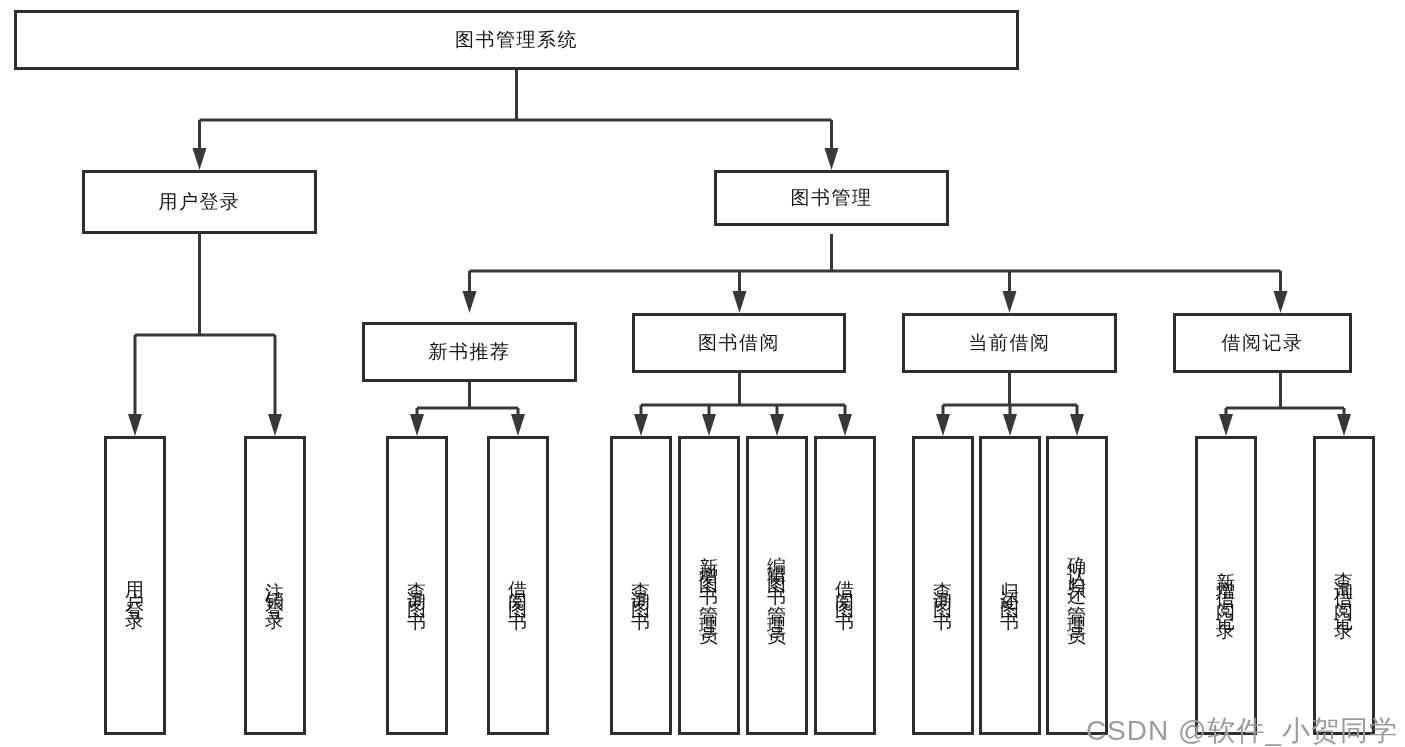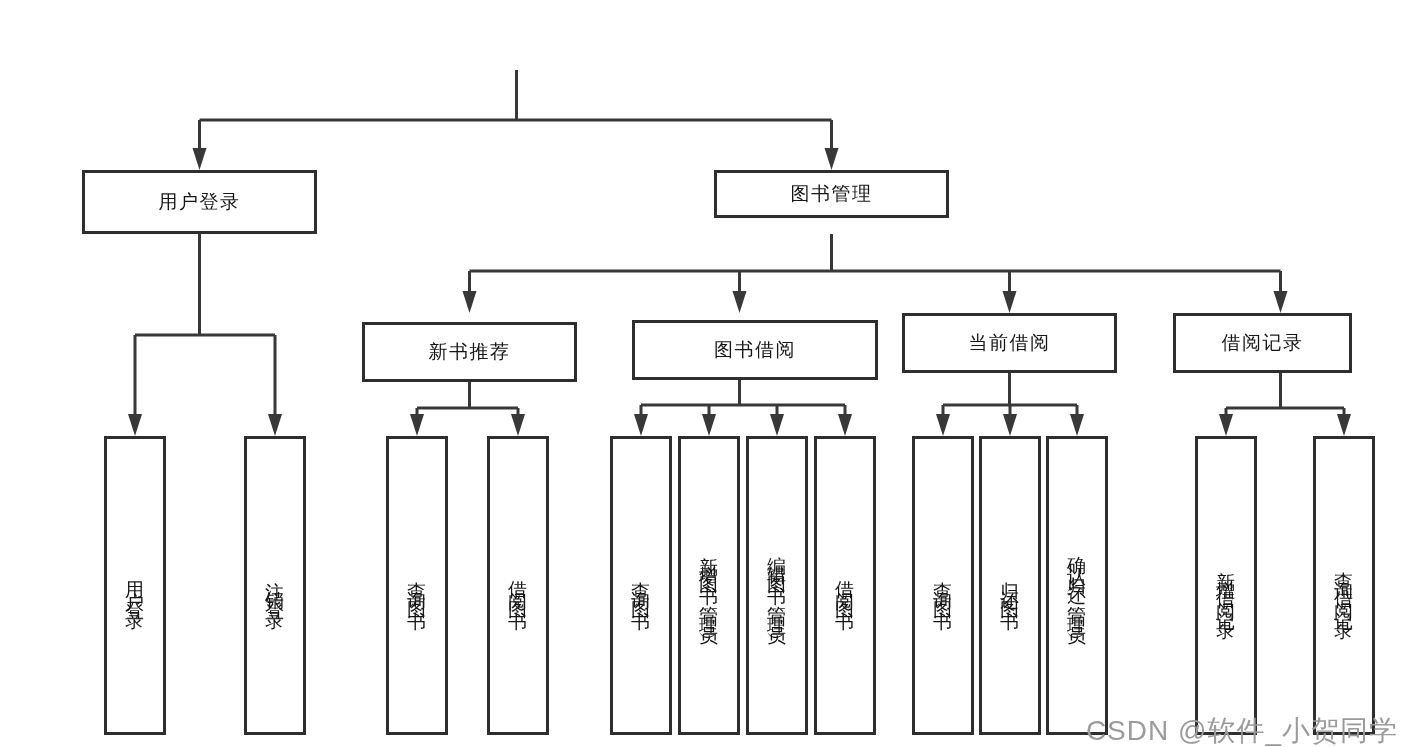--- a/index.html
+++ b/index.html
@@ -110,32 +110,35 @@
       <polygon points="1003,414 1017,414 1010,436"></polygon>
       <polygon points="1070,414 1084,414 1077,436"></polygon>
     </g>
     <g>
       <path d="M1280.5 373 V408 M1226 408 H1344 M1226 408 V418 M1344 408 V418"></path>
       <polygon points="1219,414 1233,414 1226,436"></polygon>
       <polygon points="1337,414 1351,414 1344,436"></polygon>
     </g>
   </svg>
 
+  <div class="box" style="left:14px; top:10px; width:1005px; height:60px;">
+    <span class="htext">图书管理系统</span>
+  </div>
 
   <div class="box" style="left:82px; top:170px; width:235px; height:64px;">
     <span class="htext">用户登录</span>
   </div>
-  <div class="box" style="left:714px; top:170px; width:235px; height:48px;">
+  <div class="box" style="left:714px; top:170px; width:235px; height:56px;">
     <span class="htext">图书管理</span>
   </div>
 
   <div class="box" style="left:362px; top:313px; width:215px; height:60px;margin-top:9px;">
     <span class="htext">新书推荐</span>
   </div>
-  <div class="box" style="left:632px; top:320px; width:246px; height:60px;">
+  <div class="box" style="left:632px; top:313px; width:214px; height:60px;">
     <span class="htext">图书借阅</span>
   </div>
   <div class="box" style="left:902px; top:313px; width:215px; height:60px;">
     <span class="htext">当前借阅</span>
   </div>
   <div class="box" style="left:1173px; top:313px; width:179px; height:60px;">
     <span class="htext">借阅记录</span>
   </div>
 
   <div class="box" style="left:104px; top:436px; width:62px; height:299px;">

